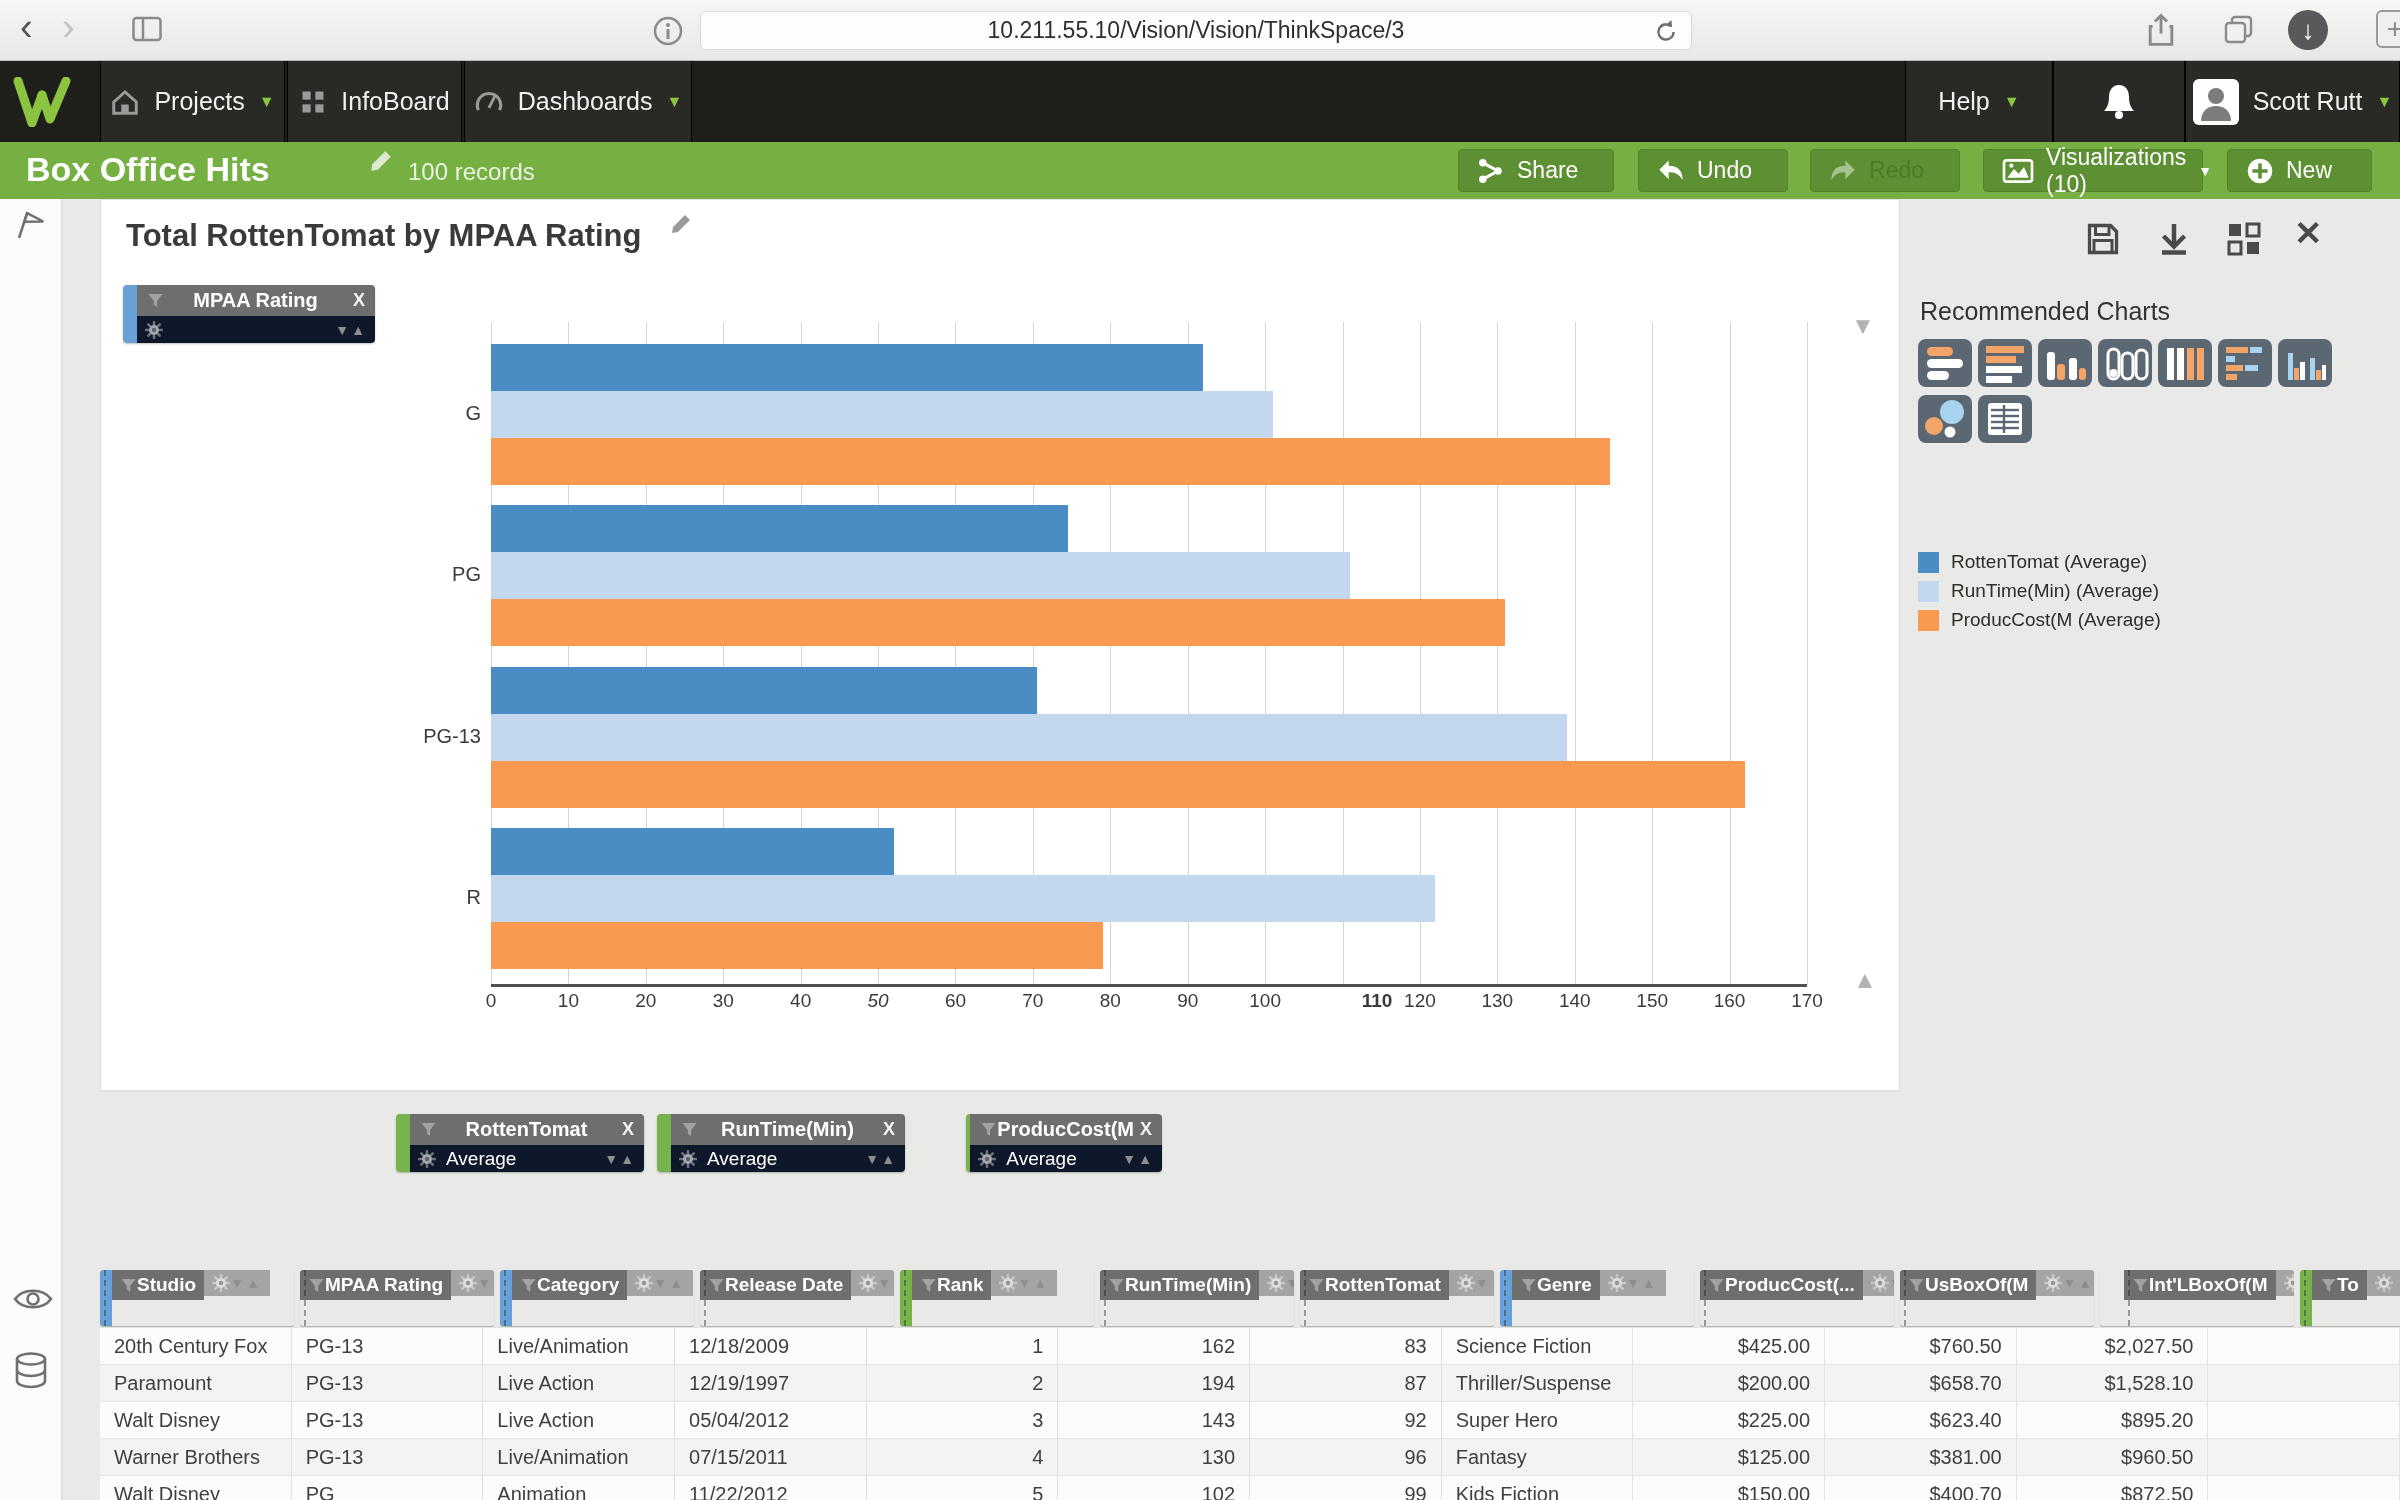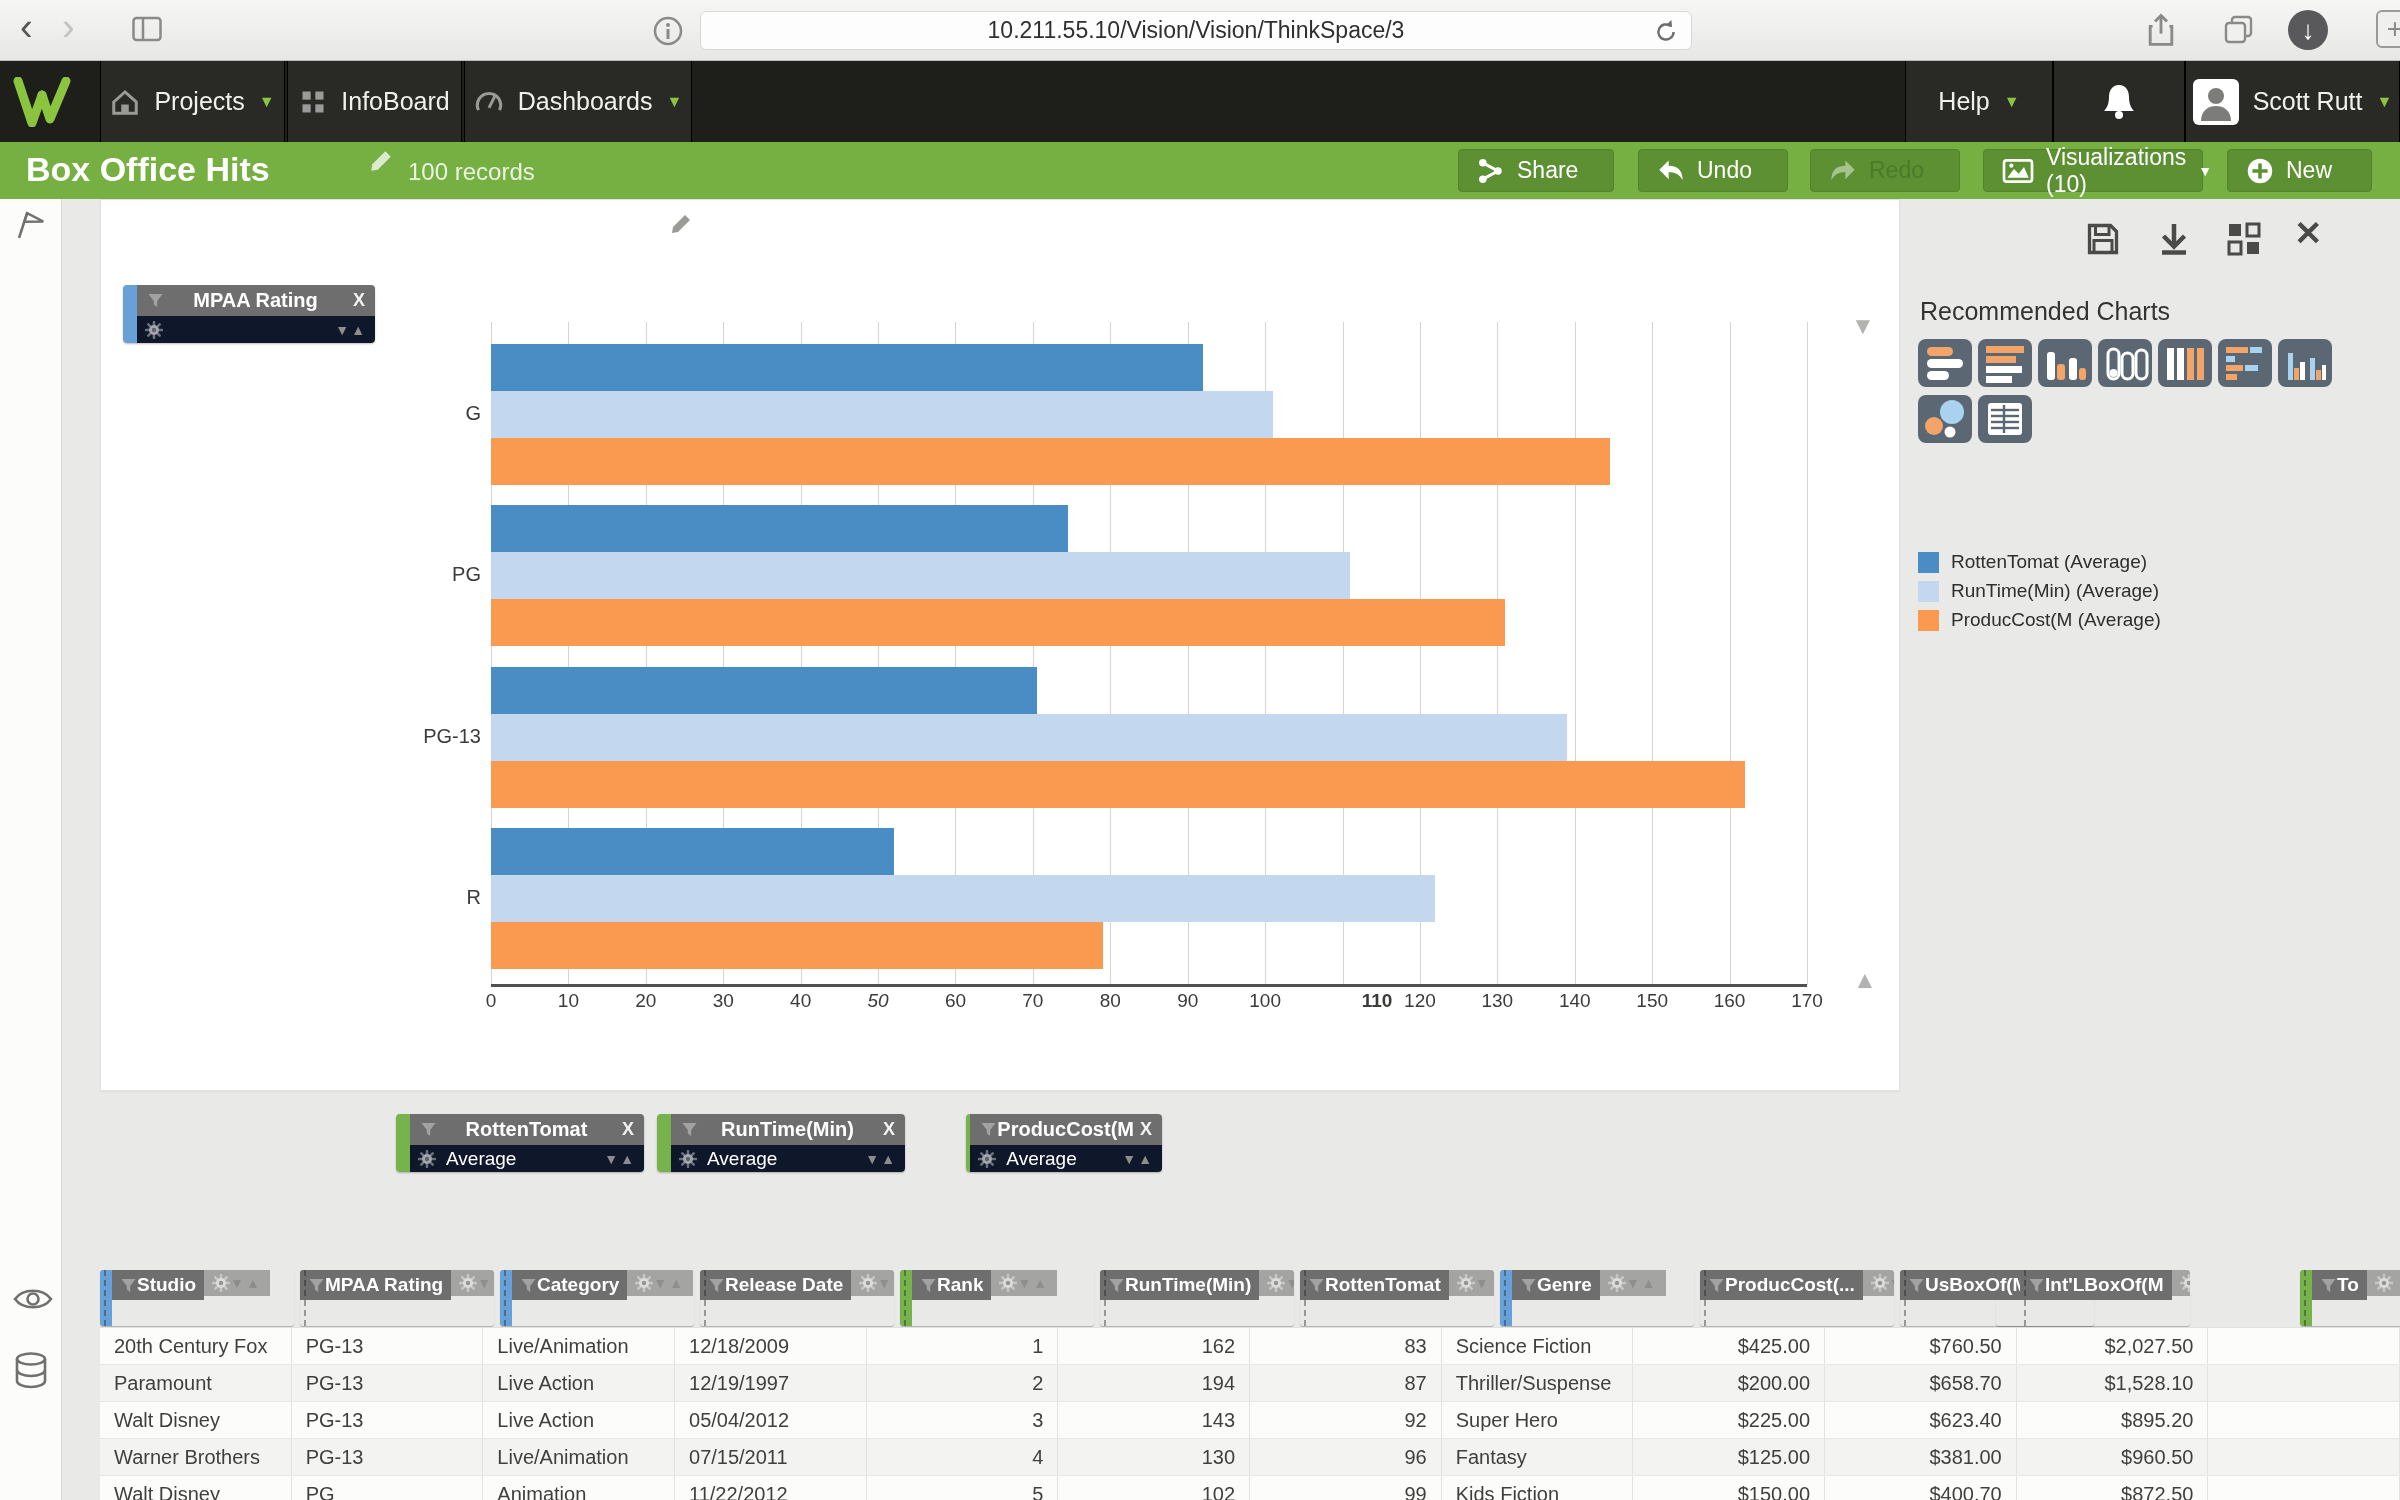--- a/index.html
+++ b/index.html
@@ -310,20 +310,21 @@
       <span class="rail-ic" style="top:1152px;">
         <svg width="36" height="40" viewBox="0 0 36 40">
             <ellipse cx="18" cy="8" rx="14" ry="5.5" fill="none" stroke="#70706e" stroke-width="2.6"></ellipse>
             <path d="M4 8 V30 C4 33 10 36 18 36 C26 36 32 33 32 30 V8" fill="none" stroke="#70706e" stroke-width="2.6"></path>
             <path d="M4 19 C4 22 10 25 18 25 C26 25 32 22 32 19" fill="none" stroke="#70706e" stroke-width="2.6"></path>
           </svg>
       </span>
     </div>
 
     <div id="card">
+      <span id="chart-title">Total RottenTomat by MPAA Rating</span>
       <span id="title-pencil">
         <svg width="24" height="24" viewBox="0 0 24 24">
             <path d="M16 3 L21 8 L9 20 L3 21 L4 15 Z" fill="#9a9a98"></path>
           </svg>
       </span>
       <div id="dim-pill-slot"></div>
       <div id="plot">
           <div class="gridline" style="left: 0px;"></div>
           <div class="tick-label" style="left: 0px;">0</div>
           <div class="gridline" style="left: 77.4118px;"></div>
@@ -930,21 +931,21 @@
                     </g>
                     <circle cx="9" cy="9" r="5" fill="rgba(255,255,255,.9)"></circle>
                     <circle cx="9" cy="9" r="2.2" fill="#8c8c8a"></circle>
                   </svg>
                 </span>
                 <span class="sp"></span>
                 <span class="tri">▼▲</span>
               </div>
             </div>
           </div>
-          <div class="th-pill" style="left: 1896px; top: 0px; padding-left: 24px;">
+          <div class="th-pill" style="left: 2000px; top: 0px; padding-left: 24px;">
             <div class="th-strip" style="background: rgb(119, 179, 76);">
               <div class="dash"></div>
             </div>
             <div class="th-main">
               <div class="th-top">
                 <span class="funnel-ic">
                   <svg width="17" height="15" viewBox="0 0 16 15">
                     <path d="M1 1 H15 L9.7 8 V14 L6.3 11.5 V8 Z" fill="rgba(255,255,255,.55)"></path>
                   </svg>
                 </span>

